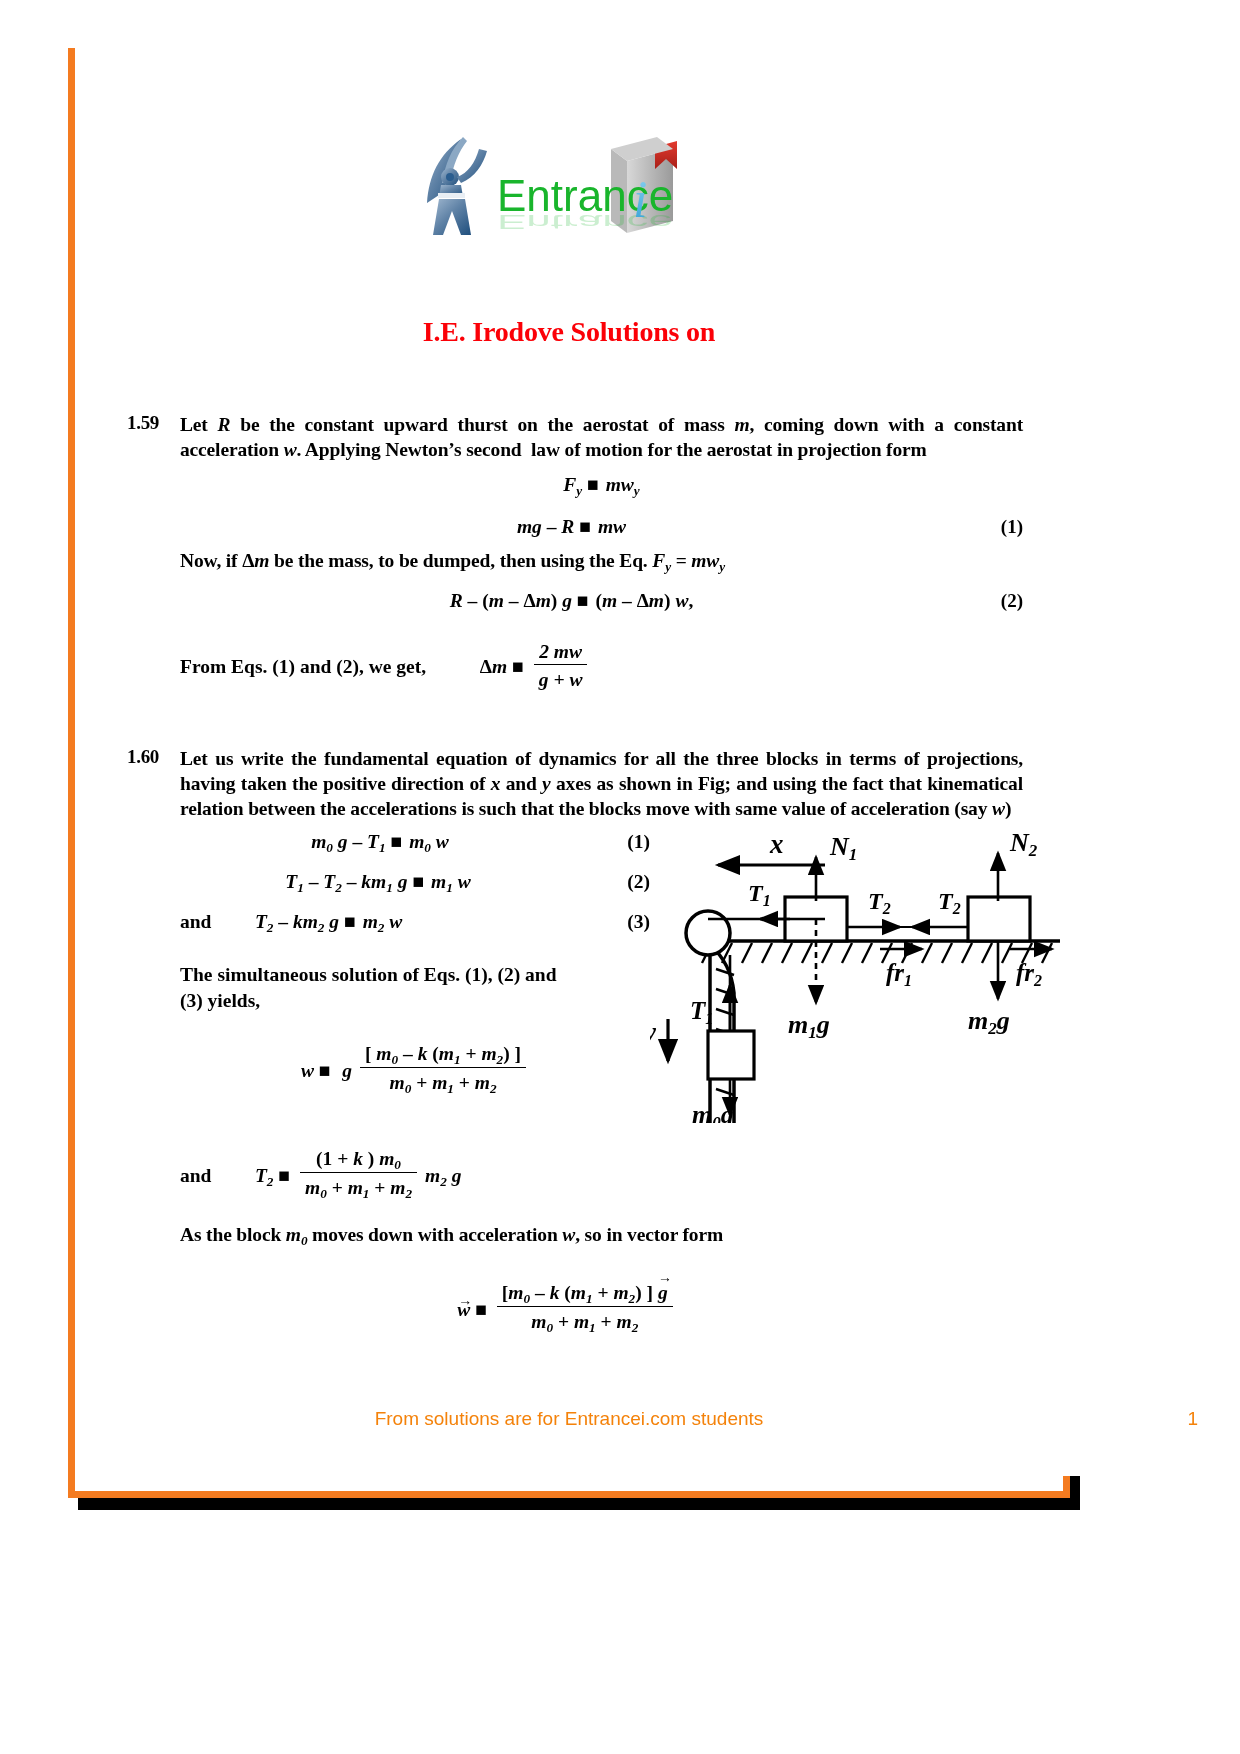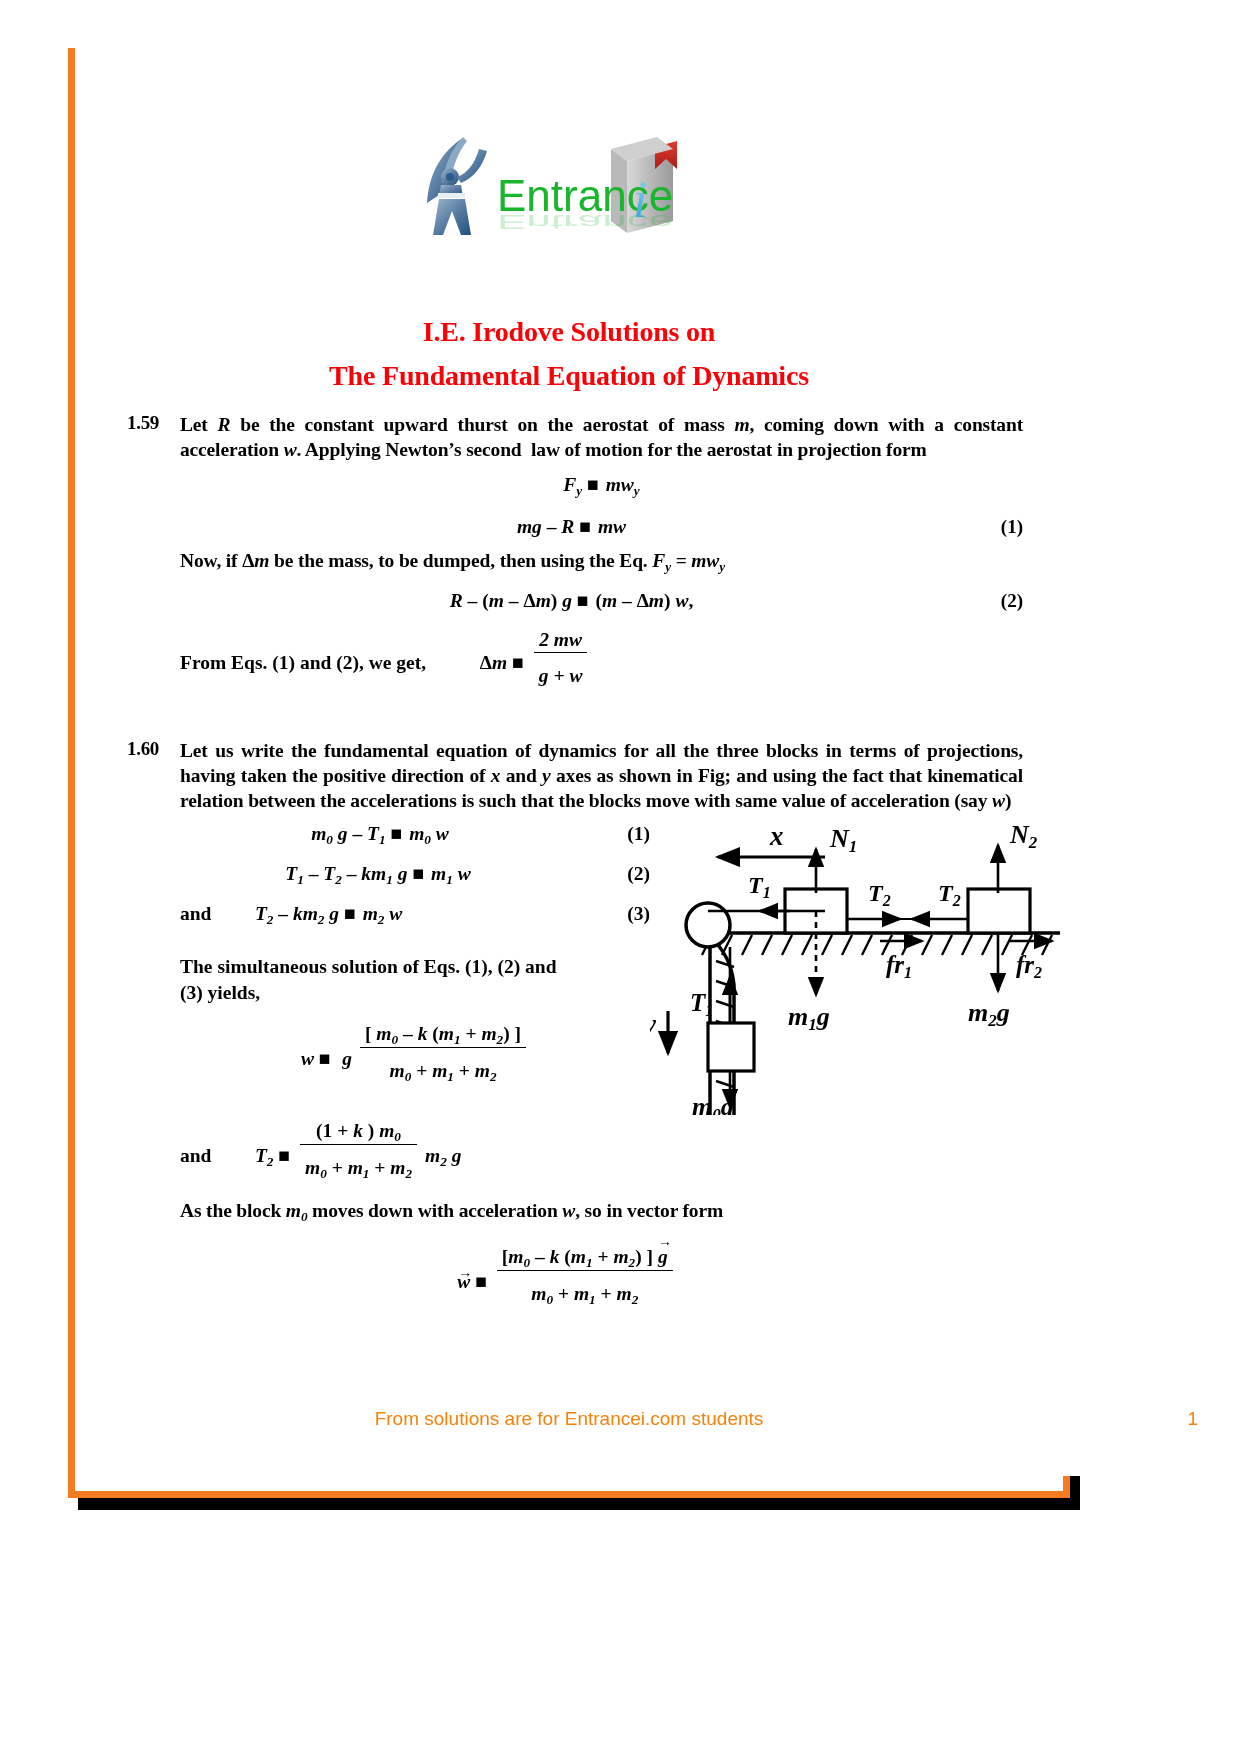--- a/index.html
+++ b/index.html
@@ -121,26 +121,26 @@
   }
   .it { font-style: italic; }
   sub { font-size: 0.68em; vertical-align: -0.28em; font-style: italic;}
 
   
   .frac {
     display: inline-block;
     vertical-align: middle;
     text-align: center;
     line-height: 1.15;
-    margin: 4px 3px;
+    margin: 16px 3px;
     position: relative;
     top: -1px;
   }
   .frac .num { display:block; padding: 0 5px; }
-  .frac .den { display:block; padding: 12px 5px; border-top: 1.6px solid #000; }
+  .frac .den { display:block; padding: 4px 5px; border-top: 1.6px solid #000; }
 
   
   .twocol {
     position: relative;
     margin-left: 105px;
     margin-right: 0px;
   }
   .col-left {
     width: 470px;
     font-size: 19.5px;
@@ -227,21 +227,20 @@
 
       <text x="92" y="86" font-family="Liberation Sans, sans-serif" font-size="44" fill="#19b52c">Entrance</text>
       <text x="92" y="104" font-family="Liberation Sans, sans-serif" font-size="44" fill="#19b52c" opacity="0.22" transform="translate(0,94) scale(1,-0.45) translate(0,-94)">Entrance</text>
 
       <text x="228" y="92" font-family="Liberation Serif, serif" font-size="52" font-style="italic" fill="url(#gcyan)">i</text>
     </svg>
   </div>
 
   <div class="title-block">
     <div class="doc-title">I.E. Irodove Solutions on</div>
-    <div class="doc-title">The Fundamental Equation of Dynamics</div>
   </div>
 
   <div class="body-area">
 
     <div class="prob">
       <span class="prob-num">1.59</span>
       <div class="para">
         Let <i>R</i> be the constant upward thurst on the aerostat of mass <i>m</i>, coming down with a
         constant acceleration <i>w</i>. Applying Newton’s second&nbsp; law of motion for the aerostat in
         projection form

